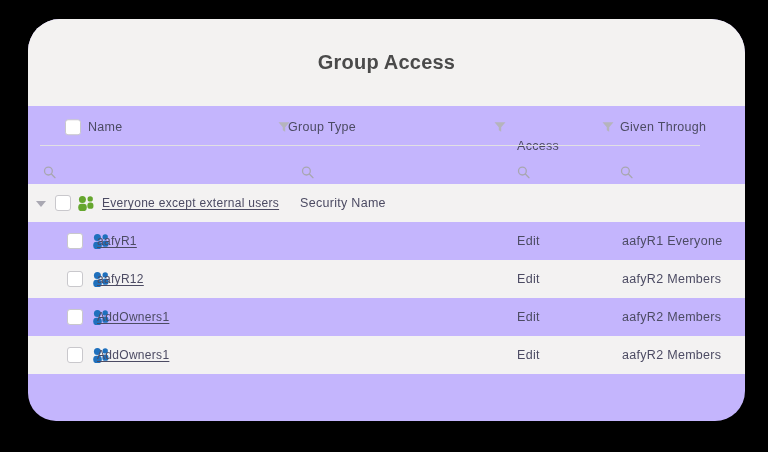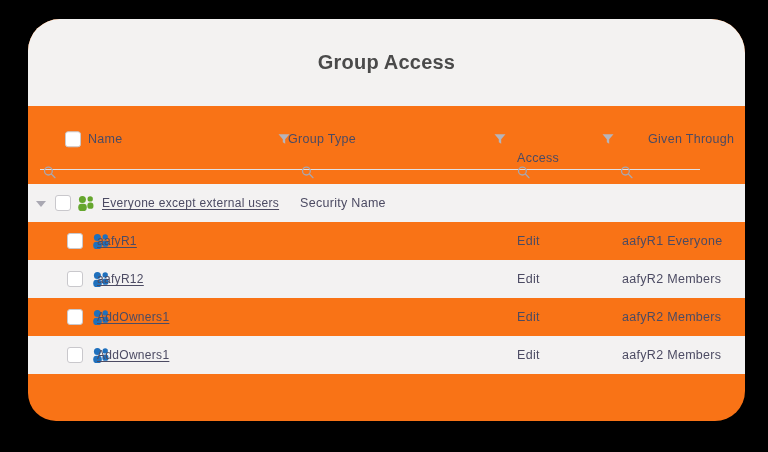--- a/index.html
+++ b/index.html
@@ -4,32 +4,32 @@
 <style>
   html,body{margin:0;padding:0;}
   body{
     width:768px;height:452px;overflow:hidden;position:relative;
     background:#000000;
     font-family:"Liberation Sans", sans-serif;
     -webkit-font-smoothing:antialiased;
   }
   .card{
     position:absolute;left:28px;top:19px;width:717px;height:402px;
-    background:#f97316;border-radius:32px 34px 30px 28px;overflow:hidden;
+    background:#c4b5fd;border-radius:32px 34px 30px 28px;overflow:hidden;
   }
   .card-header{
     position:absolute;left:0;top:0;width:100%;height:87px;
     background:#f3f2f1;display:flex;align-items:center;justify-content:center;
   }
   .card-title{
     font-size:20px;font-weight:700;color:#4a4a4a;letter-spacing:0.2px;
   }
   
   .thead{
-    position:absolute;left:0;top:87px;width:100%;height:64px;
+    position:absolute;left:0;top:87px;width:100%;height:40px;
   }
   .thead-divider{
     position:absolute;left:12px;bottom:0;width:660px;height:0;
     border-bottom:1px solid #e1e0e3;
   }
   .col-label{
     position:absolute;top:50%;transform:translateY(-42%);
     font-size:12.5px;color:#4c4b63;letter-spacing:0.3px;white-space:nowrap;
   }
   .funnel{
@@ -40,21 +40,21 @@
     width:16px;height:16px;background:#ffffff;border:1px solid #c9c8cc;
     border-radius:3px;box-sizing:border-box;cursor:pointer;
   }
   .thead .checkbox{position:absolute;left:37px;top:50%;transform:translateY(-42%);}
   .lbl-name{left:60px;}
   .funnel-name{left:250px;}
   .lbl-type{left:260px;}
   .funnel-type{left:466px;}
   .lbl-access{left:489px;margin-top:19px;}
   .funnel-access{left:574px;}
-  .lbl-given{left:620px;}
+  .lbl-given{left:592px;}
   
   .search-row{
     position:absolute;left:0;top:139px;width:100%;height:26px;
   }
   .search-cell{
     position:absolute;top:50%;transform:translateY(-38%);
     width:14px;height:14px;cursor:text;
   }
   .sc-name{left:15px;}
   .sc-type{left:273px;}

